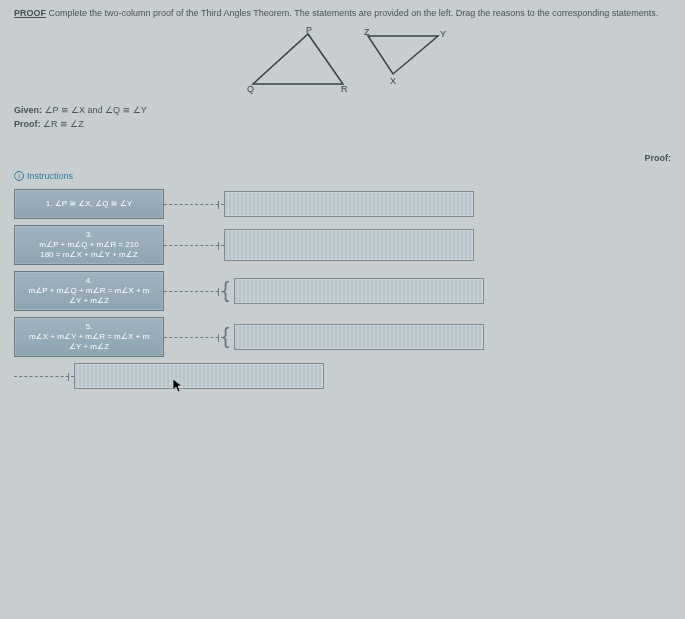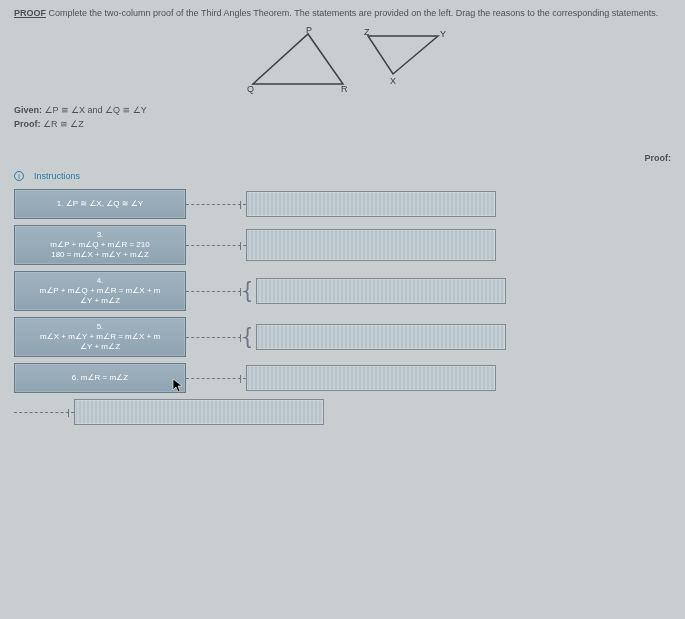--- a/index.html
+++ b/index.html
@@ -23,39 +23,39 @@
   }
   svg.triangles { width: 220px; height: 70px; }
   .given-prove { margin: 6px 0 22px 0; line-height: 1.5; }
   .given-prove .bold { font-weight: bold; }
   .proof-label { font-weight: bold; margin: 4px 0 8px 0; text-align: right; }
   .instructions {
     color: #2a7aa8;
     font-size: 9px;
     margin-bottom: 8px;
     display: flex;
-    gap: 10px;
+    gap: 3px;
   }
   .instructions .icon {
     width: 10px; height: 10px;
     border: 1px solid #2a7aa8;
     border-radius: 50%;
     display: inline-flex;
     align-items: center;
     justify-content: center;
     font-size: 7px;
   }
   .proof-rows { display: flex; flex-direction: column; gap: 6px; }
   .row {
     display: flex;
     align-items: center;
     gap: 0;
   }
   .statement {
-    width: 172px;
+    width: 150px;
     min-height: 30px;
     background: linear-gradient(#9fb2bf, #8fa4b2);
     border: 1px solid #6a7a85;
     color: #fff;
     font-size: 8px;
     text-align: center;
     display: flex;
     flex-direction: column;
     justify-content: center;
     padding: 4px;
@@ -182,27 +182,20 @@
     <div class="statement">
       <div>5.</div>
       <div>m∠X + m∠Y + m∠R = m∠X + m</div>
       <div>∠Y + m∠Z</div>
     </div>
     <div class="connector"></div>
     <div class="brace"></div>
     <div class="reason"></div>
   </div>
 
-  <div class="row">
-    <div class="statement">
-      <div><span>6.</span> <span>m∠R = m∠Z</span></div>
-    </div>
-    <div class="connector"></div>
-    <div class="reason"></div>
-  </div>
 
   <div class="row">
     <div class="connector"></div>
     <div class="reason"></div>
   </div>
 
 </div>
 
 <svg class="cursor" style="left:172px; top:378px;" viewBox="0 0 12 16">
   <path d="M1 1 L1 12 L4 9 L6 14 L8 13 L6 8 L10 8 Z" fill="#000" stroke="#fff" stroke-width="0.6"></path>

